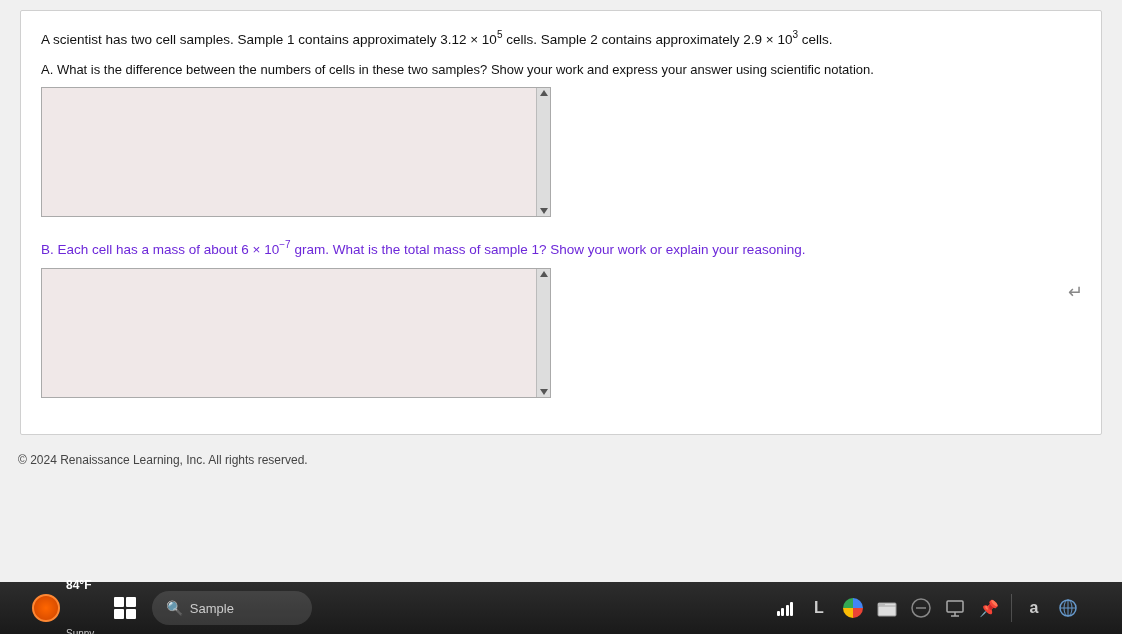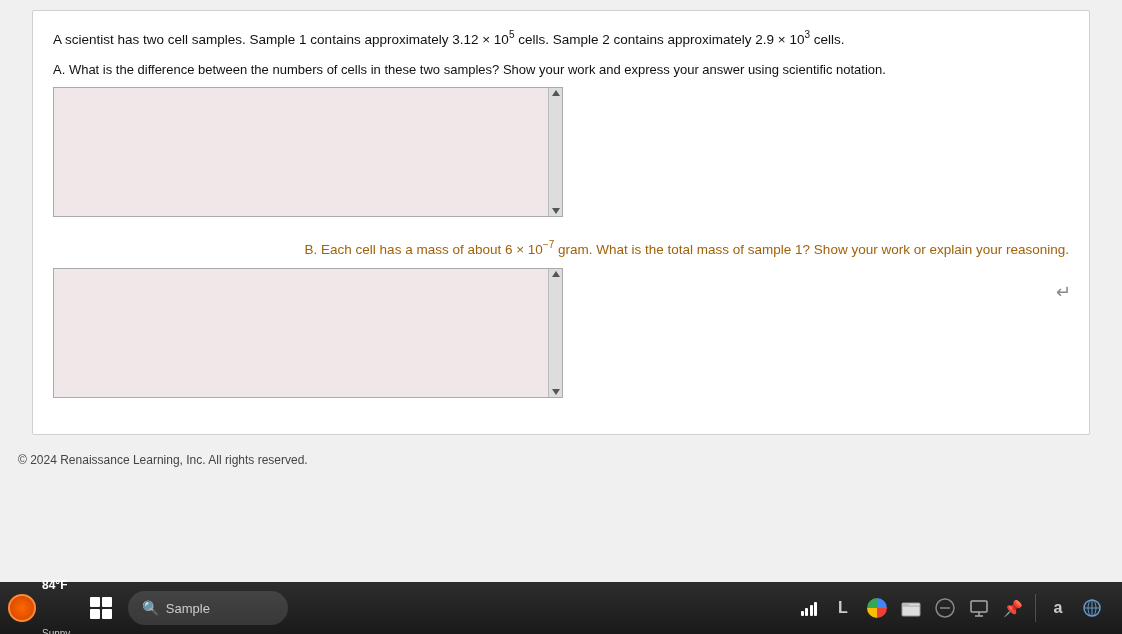--- a/index.html
+++ b/index.html
@@ -27,45 +27,44 @@
     .sub-question {
       font-size: 13px;
       color: #111;
       line-height: 1.5;
       margin-bottom: 8px;
       font-weight: 500;
     }
 
     .section-b-text {
       font-size: 13.5px;
-      color: #a16207;
+      color: #6d28d9;
       line-height: 1.5;
       margin-bottom: 8px;
-      text-align: right;
     }
 
     .footer {
       font-size: 12px;
       color: #444;
       margin: 10px 18px 0 18px;
       padding: 8px 0;
     }
 
     
     .taskbar {
       position: absolute;
       bottom: 0;
       left: 0;
       width: 1122px;
       height: 52px;
       background: #1a1a2e;
       background: linear-gradient(180deg, #2d2d2d 0%, #1a1a1a 100%);
       display: flex;
       align-items: center;
-      padding: 0 0;
+      padding: 0 24px;
       gap: 4px;
       z-index: 100;
     }
 
     .weather-widget {
       display: flex;
       align-items: center;
       gap: 6px;
       padding: 4px 8px;
       cursor: pointer;
@@ -263,21 +262,21 @@
 
     .page-wrapper {
       background: #f0f0f0;
       width: 1122px;
       height: 582px;
       overflow: hidden;
     }
 
     .content-card {
       background: #ffffff;
-      margin: 10px 32px;
+      margin: 10px 20px;
       padding: 16px 20px;
       border: 1px solid #d0d0d0;
       border-radius: 2px;
       position: relative;
     }
   </style>
 </head>
 <body>
 
 <div class="page-wrapper">

